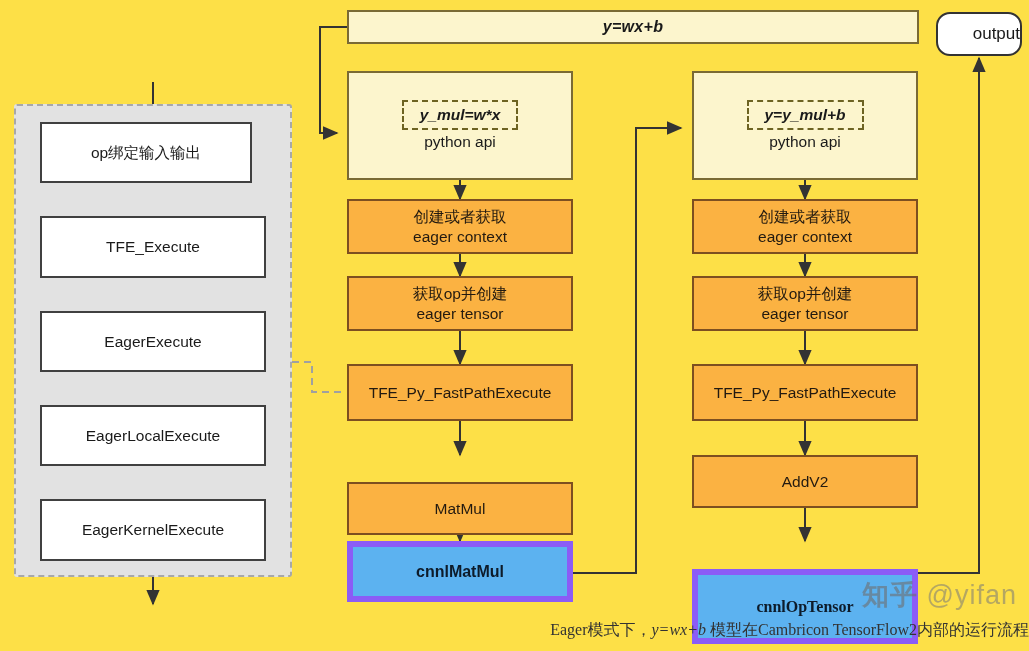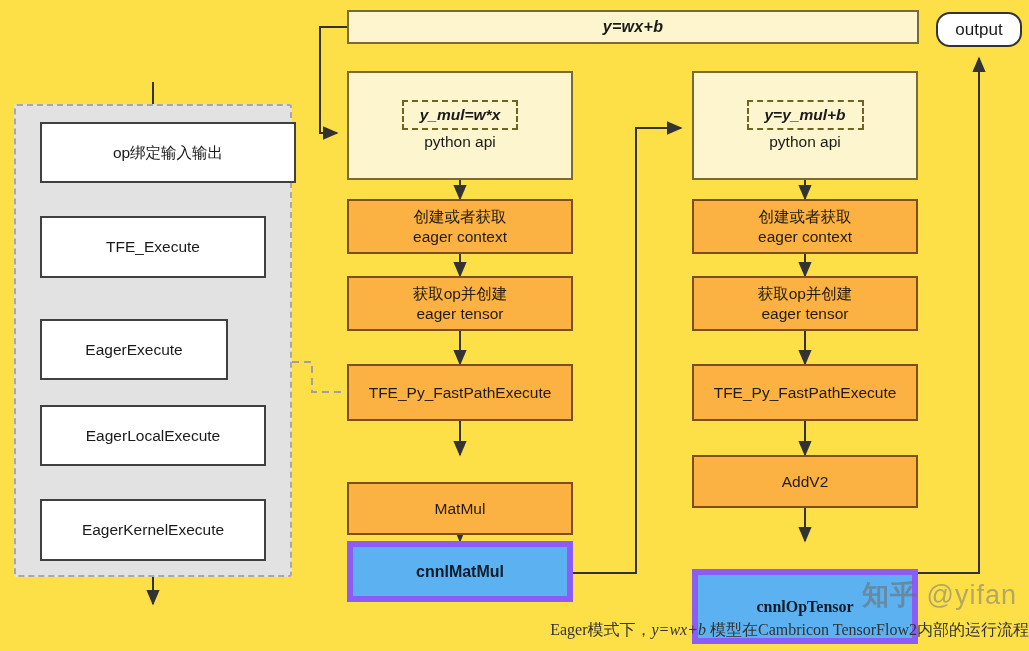--- a/index.html
+++ b/index.html
@@ -175,33 +175,33 @@
 
     <polyline points="917,573 979,573 979,58" fill="none" stroke="#333333" stroke-width="2" marker-end="url(#arrow)"></polyline>
 
     <polyline points="292,362 312,362 312,392 341,392" fill="none" stroke="#a0a0a0" stroke-width="2" stroke-dasharray="7,5"></polyline>
   </svg>
 
   <div class="node yellow-node" style="left:347px; top:10px; width:572px; height:34px;">
     <span class="formula-bar">y=wx+b</span>
   </div>
 
-  <div class="node output-node" style="left:936px; top:12px; width:86px; height:35px;">
+  <div class="node output-node" style="left:936px; top:12px; width:86px; height:44px;align-items:flex-end;">
     <span>output</span>
   </div>
 
   <div class="group-panel"></div>
 
-  <div class="node white-node" style="left:40px; top:122px; width:256px; height:61px;">
+  <div class="node white-node" style="left:40px; top:122px; width:212px; height:61px;">
     <span>op绑定输入输出</span>
   </div>
   <div class="node white-node" style="left:40px; top:216px; width:226px; height:62px;">
     <span>TFE_Execute</span>
   </div>
-  <div class="node white-node" style="left:40px; top:311px; width:188px; height:61px;margin-top:8px;">
+  <div class="node white-node" style="left:40px; top:311px; width:226px; height:61px;">
     <span>EagerExecute</span>
   </div>
   <div class="node white-node" style="left:40px; top:405px; width:226px; height:61px;">
     <span>EagerLocalExecute</span>
   </div>
   <div class="node white-node" style="left:40px; top:499px; width:226px; height:62px;">
     <span>EagerKernelExecute</span>
   </div>
 
   <div class="node yellow-node" style="left:347px; top:71px; width:226px; height:109px;">

